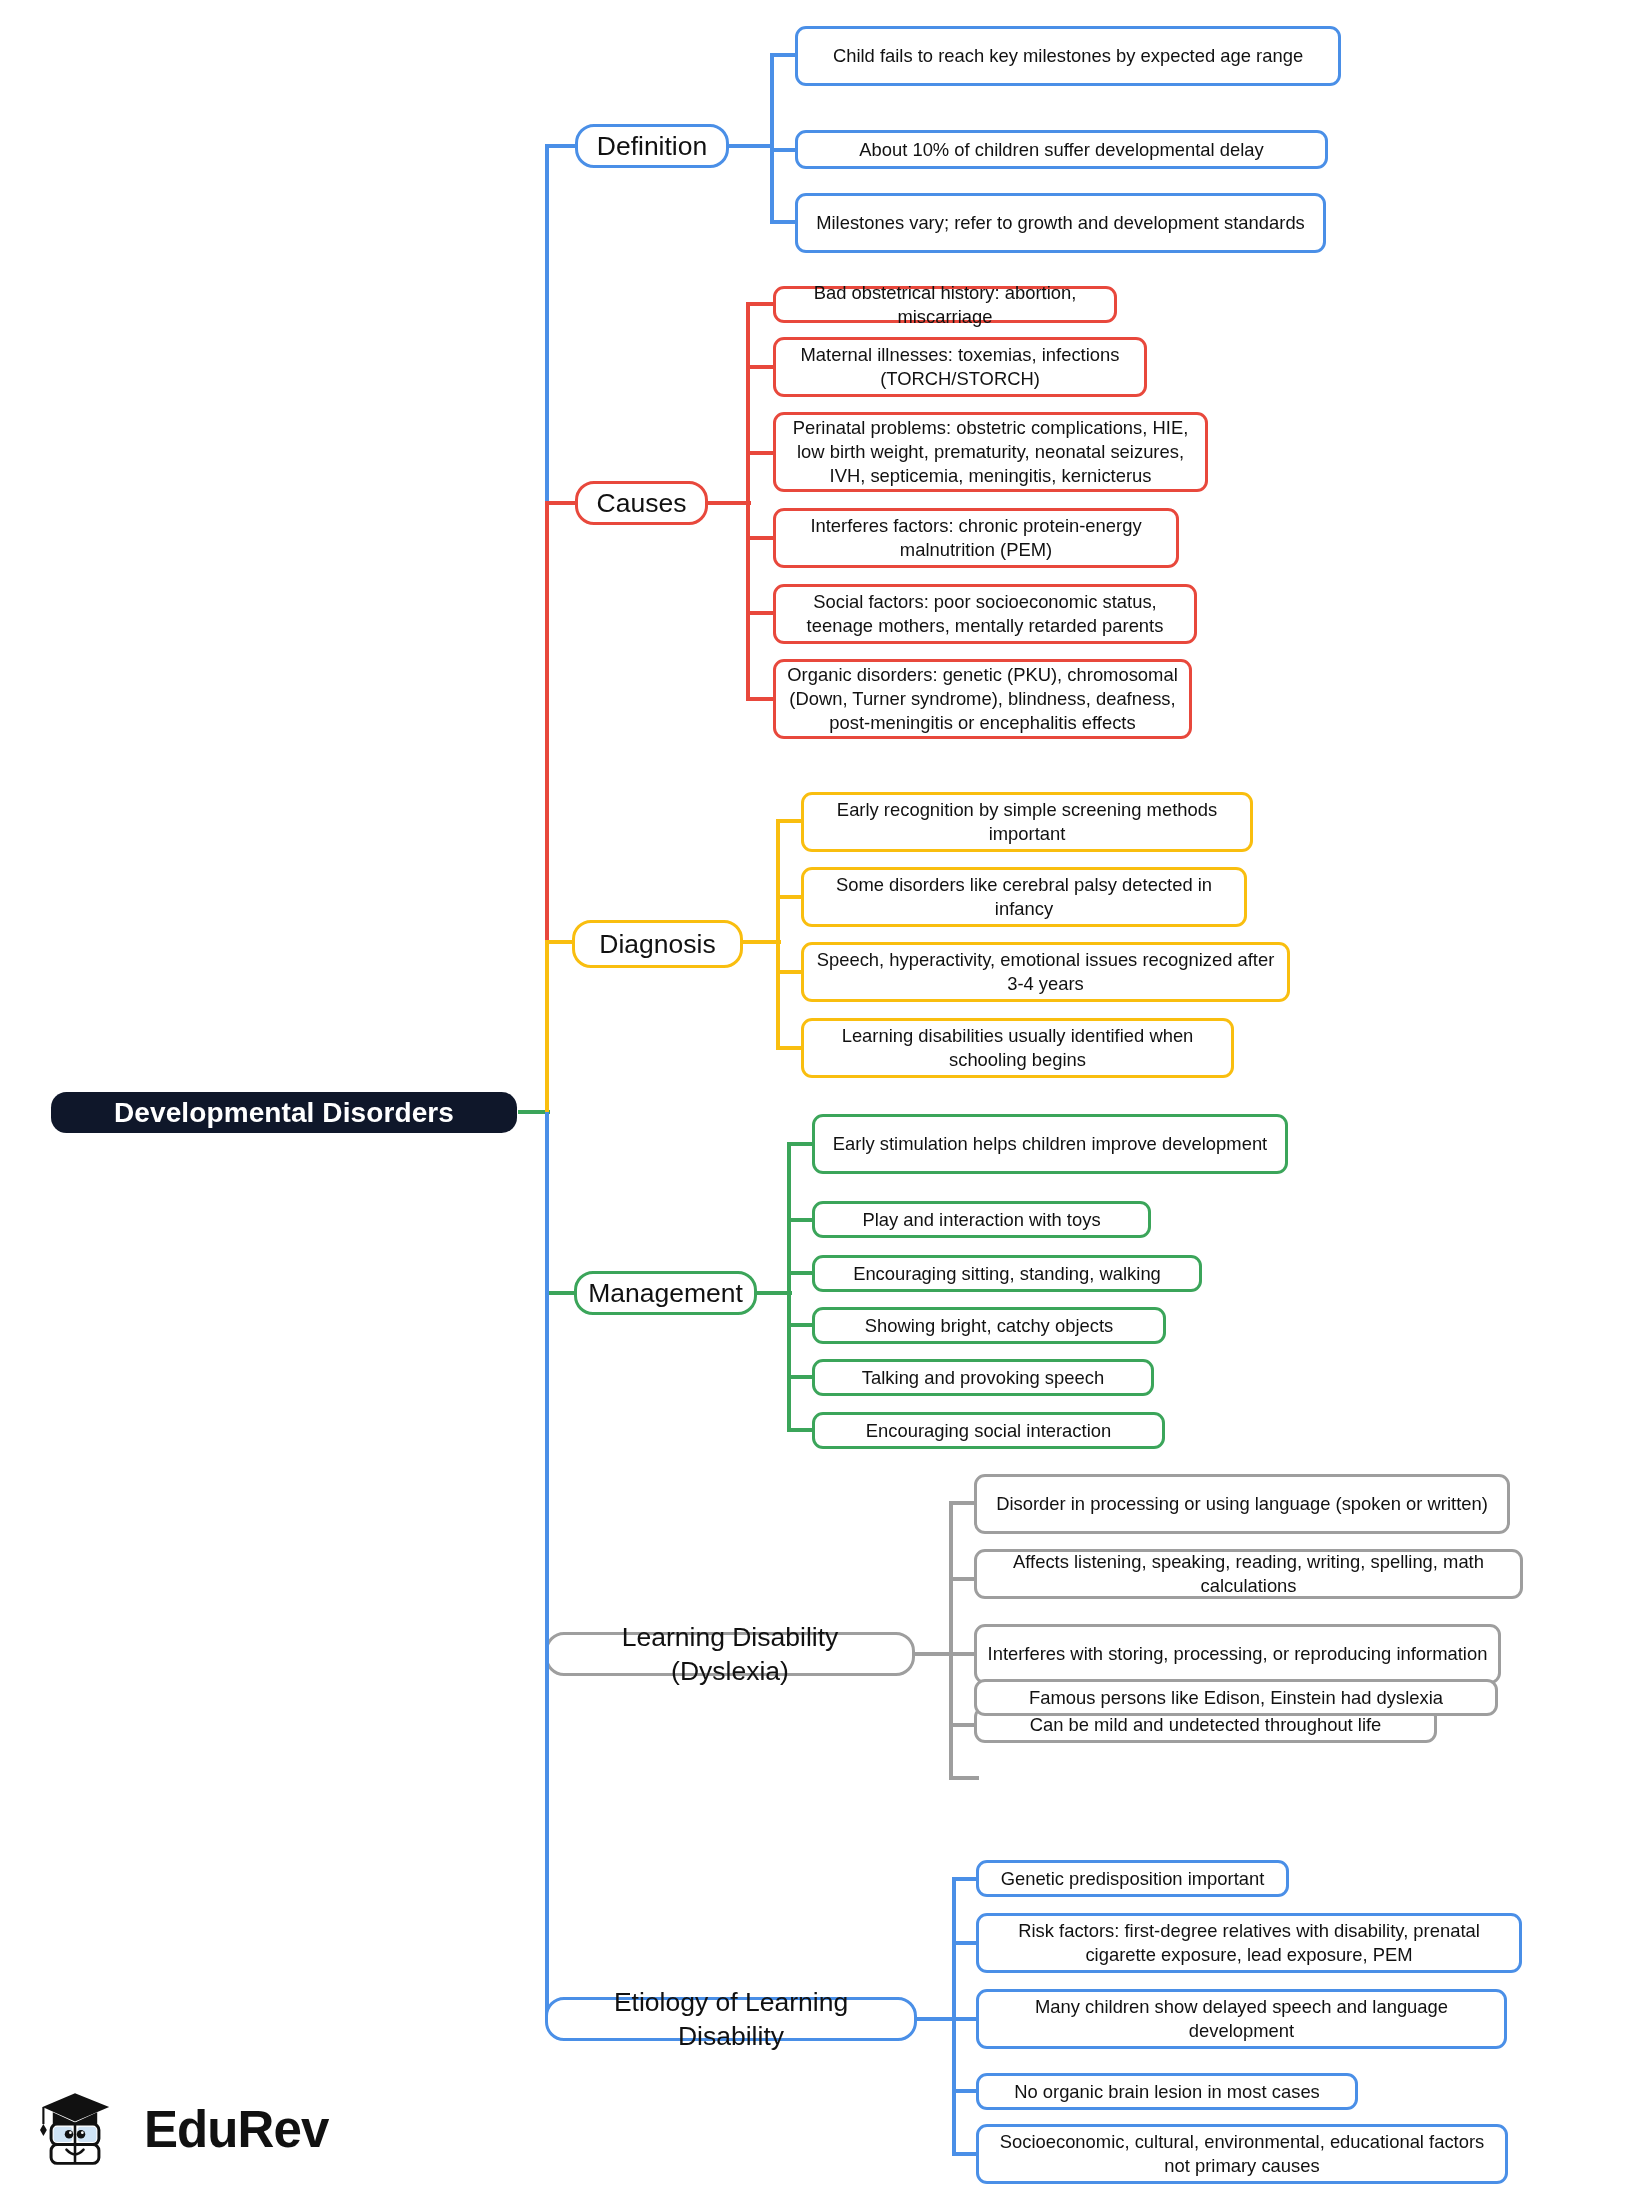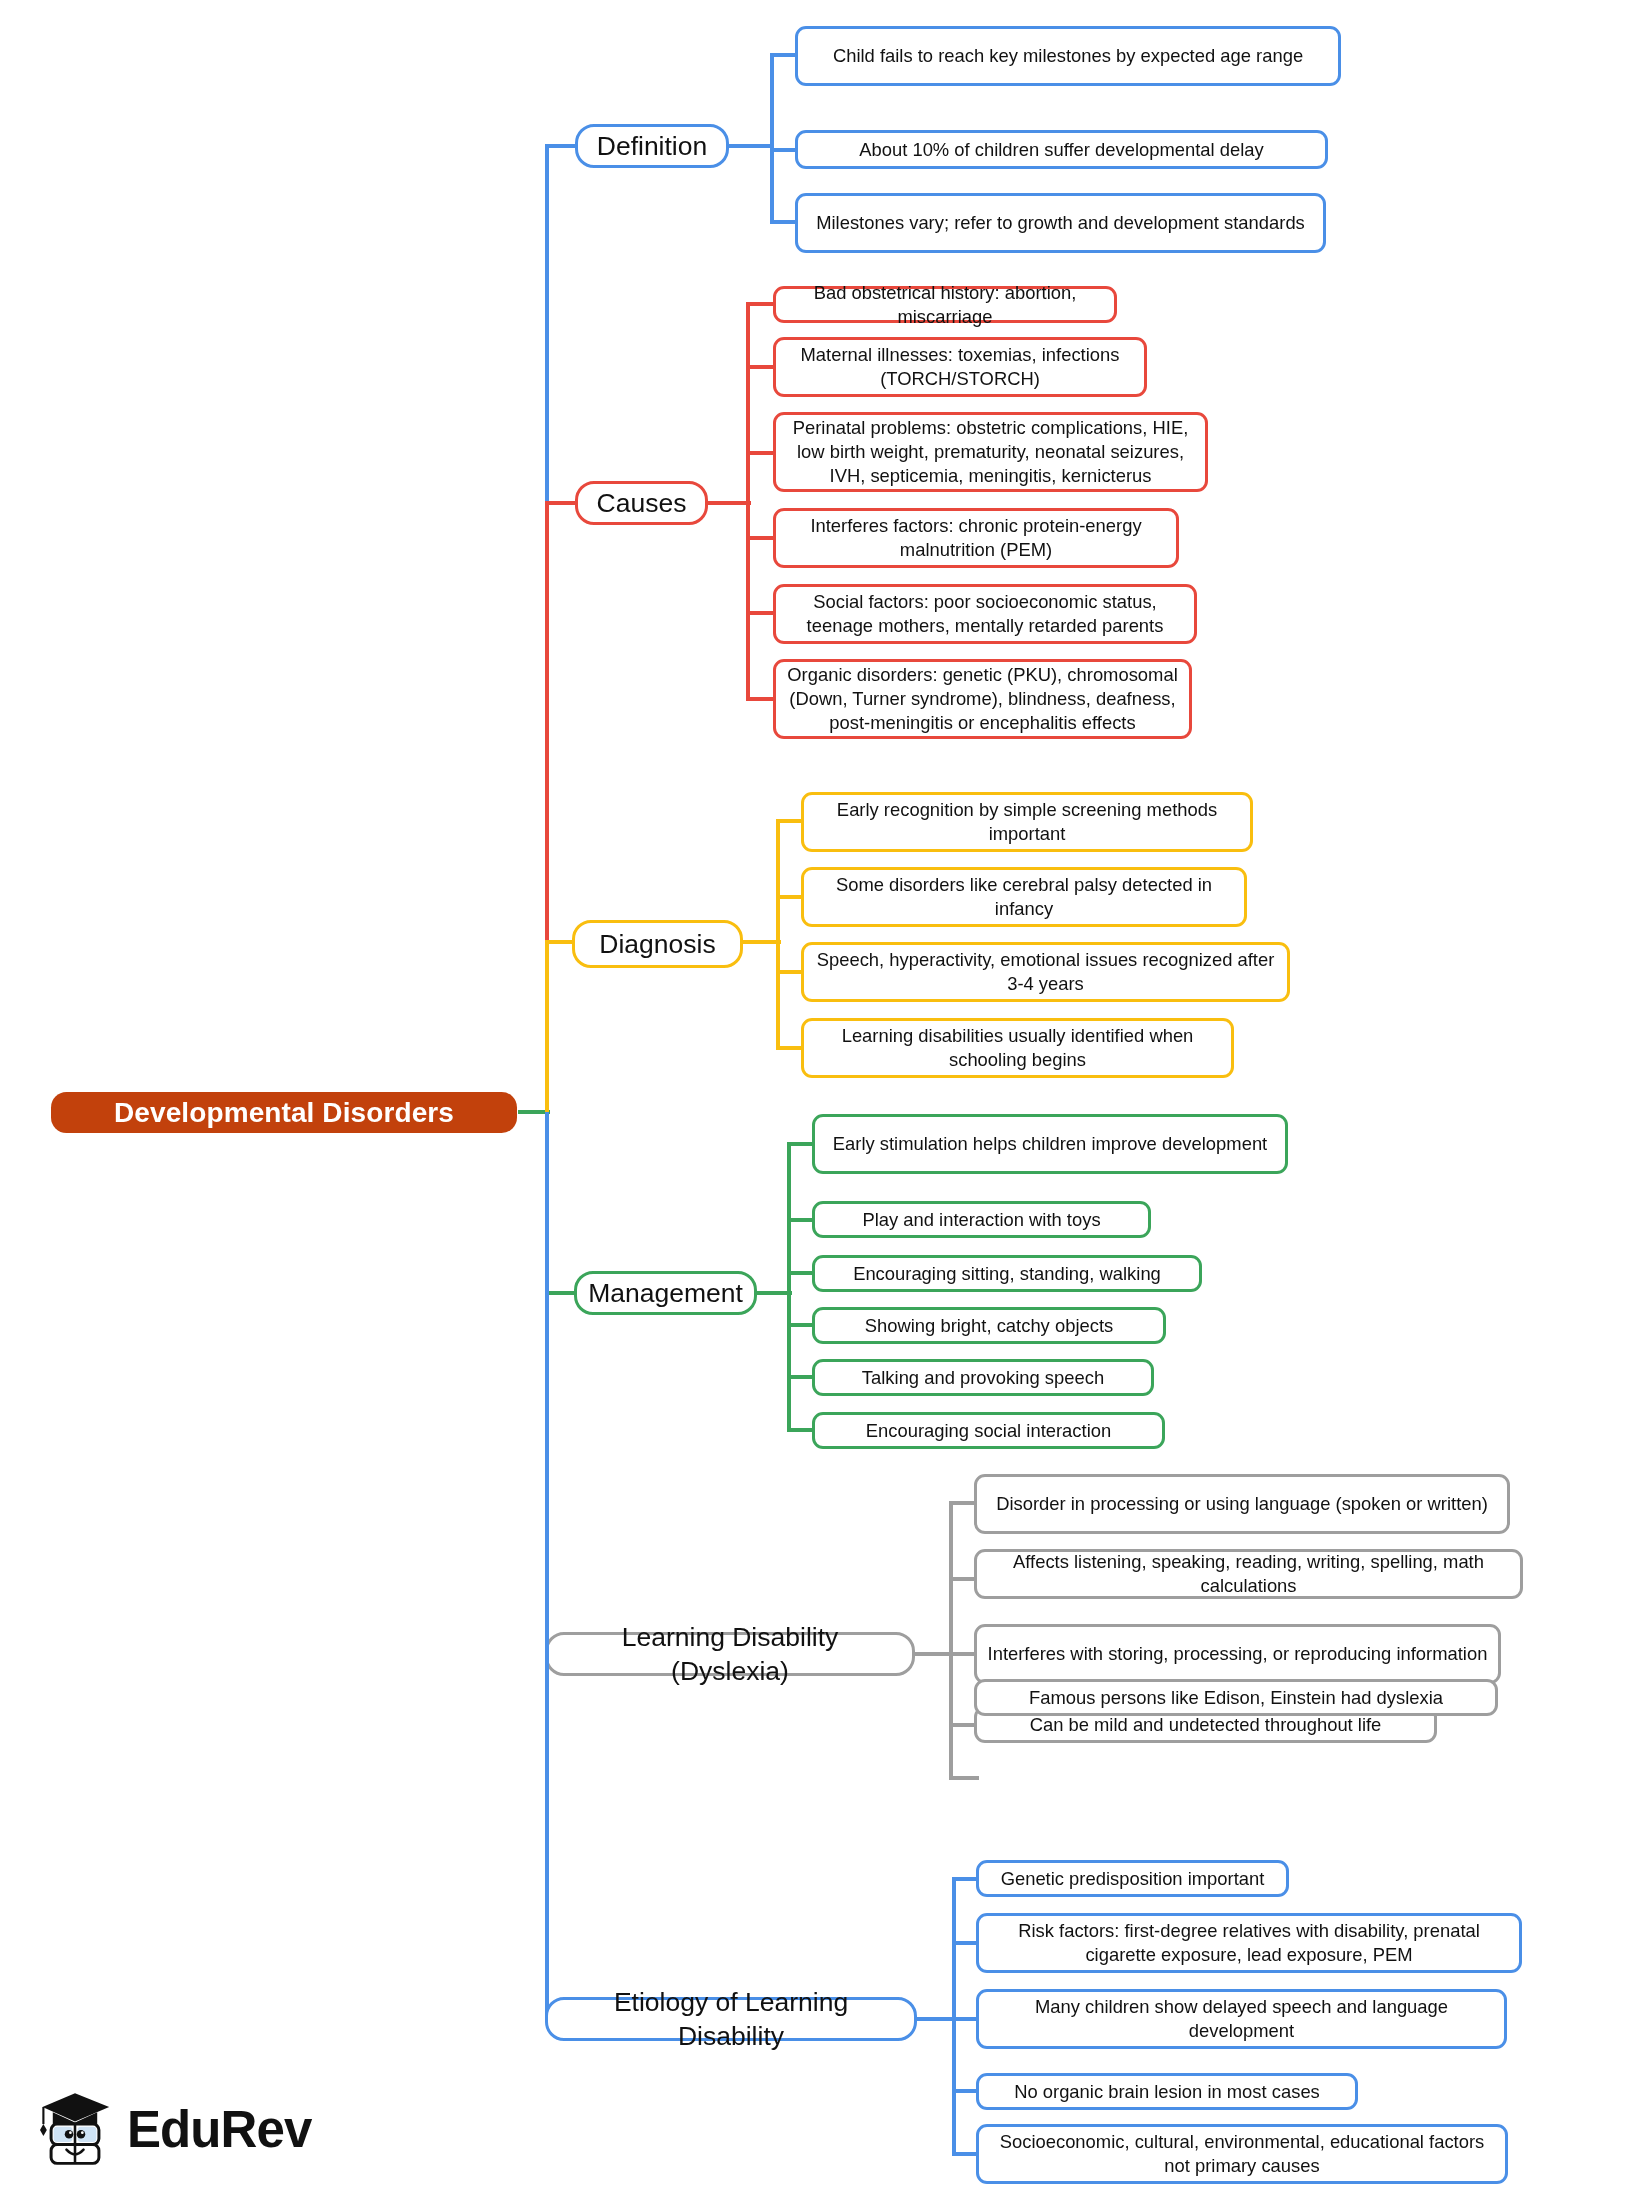--- a/index.html
+++ b/index.html
@@ -38,29 +38,29 @@
     box-sizing:border-box;
     letter-spacing:0.1px;
   }
 
   
   .conn{position:absolute;}
   .h{height:4.3px;}
   .v{width:4.3px;}
 
   
-  #logo{position:absolute;display:flex;align-items:center;gap:11px;}
+  #logo{position:absolute;display:flex;align-items:center;gap:28px;}
   #logo .word{font-size:51px;font-weight:bold;color:#111;letter-spacing:-0.9px;}
 </style>
 </head>
 <body>
 
 <div id="canvas" style="background: rgb(255, 255, 255);">
 
-  <div class="root" id="root-node" style="left: 51px; top: 1092px; width: 466px; height: 41px; background: #c2410c; color: rgb(255, 255, 255);">
+  <div class="root" id="root-node" style="left: 51px; top: 1092px; width: 466px; height: 41px; background: #0f172a; color: rgb(255, 255, 255);">
     <span>Developmental Disorders</span>
   </div>
 
   <div id="gen">
       <div class="conn h" style="left: 518px; top: 1110px; width: 32px; height: 4.3px; background: rgb(59, 165, 90);"></div>
       <div class="conn v" style="left: 545px; top: 146px; width: 4.3px; height: 966px; background: rgb(74, 143, 231);"></div>
       <div class="conn h" style="left: 545px; top: 144px; width: 35px; height: 4.3px; background: rgb(74, 143, 231);"></div>
       <div class="node branch" style="left: 575px; top: 124px; width: 154px; height: 44px; border-color: rgb(74, 143, 231);">
         <span>Definition</span>
       </div>

